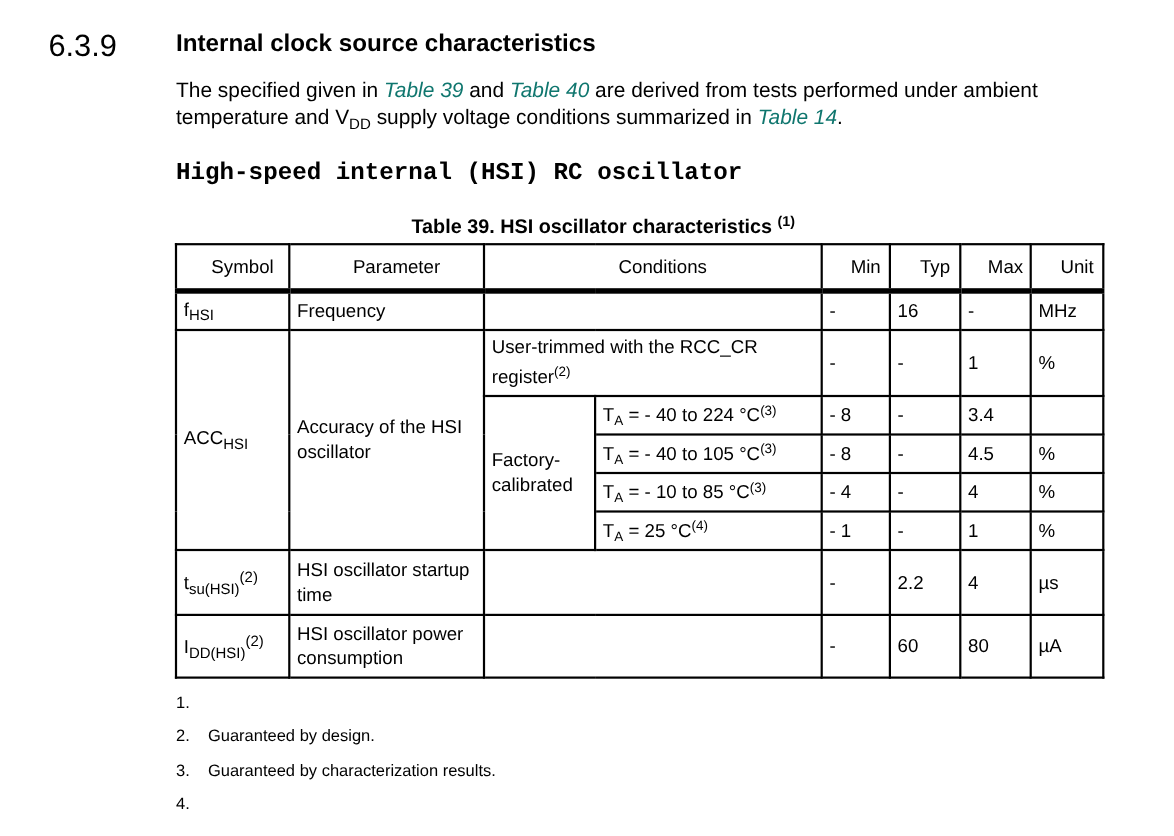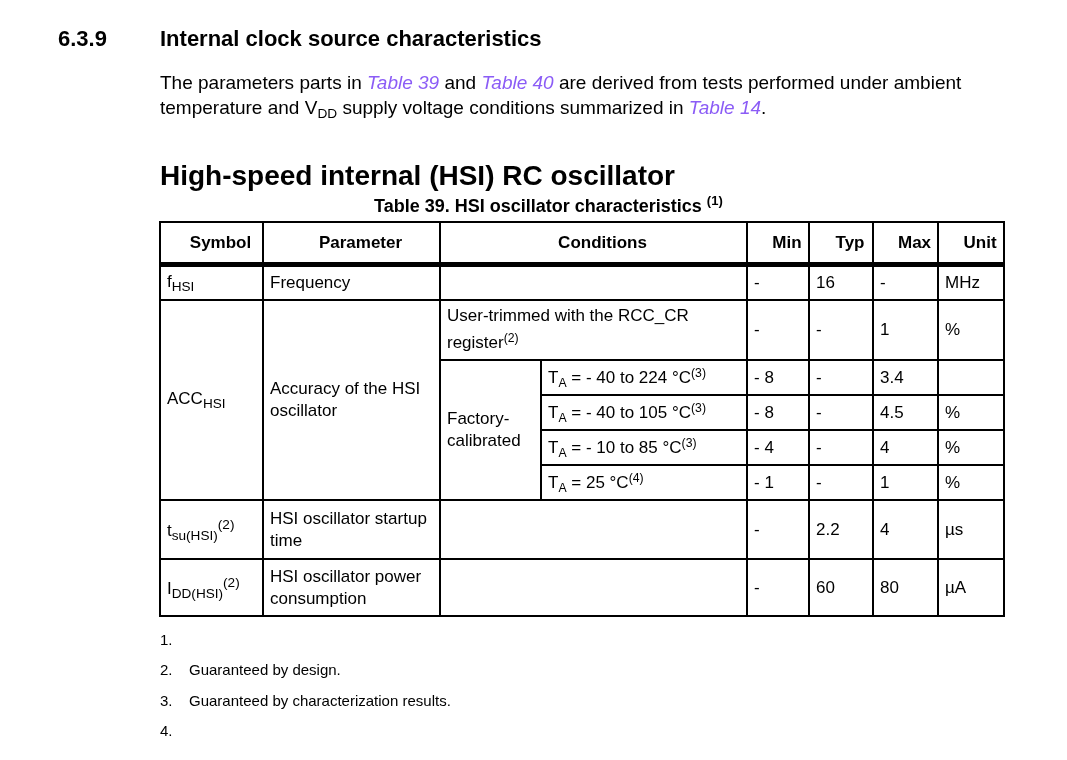--- a/index.html
+++ b/index.html
@@ -1,39 +1,39 @@
 <!DOCTYPE html>
 <html><head>
 <meta charset="utf-8">
 <style>
   html, body { margin: 0; padding: 0; background: #ffffff; }
   body {
     width: 1067px; height: 760px; position: relative; overflow: hidden;
     font-family: "Liberation Sans", sans-serif; color: #000;
   }
   .abs { position: absolute; }
-  .sec-num { left: 58px; top: 26px; font-size: 22px; font-weight: bold; }
+  .sec-num { left: 44px; top: 26px; font-size: 28px; font-weight: normal; }
   .sec-title { left: 160px; top: 26px; font-size: 22px; font-weight: bold; }
   .intro { left: 160px; top: 70px; width: 860px; font-size: 19px; line-height: 25px; }
-  .link { color: #8b5cf6; font-style: italic; }
+  .link { color: #0f766e; font-style: italic; }
   .sub { font-size: 0.72em; vertical-align: -0.3em; }
   .sup { font-size: 0.72em; vertical-align: 0.5em; }
-  .subhead { left: 160px; top: 160px; font-size: 28px; font-weight: bold; }
+  .subhead { left: 160px; top: 145px; font-size: 22px; font-weight: bold; font-family: Liberation Mono, monospace; }
   .caption { left: 374px; top: 193px; font-size: 18px; font-weight: bold; text-align: right; }
   .caption .sup { font-size: 13px; vertical-align: 7px; }
 
   table.hsi {
     position: absolute; left: 159px; top: 221px;
     border-collapse: collapse; font-size: 17px;
     table-layout: fixed;
   }
   table.hsi td, table.hsi th {
     border: 2px solid #000; padding: 0 6px; vertical-align: middle;
   }
-  table.hsi th { font-weight: bold; height: 39px; text-align: center; padding-left: 24px; }
+  table.hsi th { font-weight: normal; height: 39px; text-align: center; padding-left: 24px; }
   table.hsi tr.head th { border-bottom: 5px solid #000; }
   .c { }
   .l { text-align: left; }
   .r-f td { height: 32px; }
   .r-ut td { height: 58px; }
   .r-t td { height: 33px; }
   .r-su td { height: 57px; }
   .r-dd td { height: 55px; }
   .ptext { line-height: 22px; }
   .sym .sub { font-size: 0.8em; }
@@ -43,21 +43,21 @@
   .note { display: flex; height: 30.5px; align-items: center; }
   .note .n { width: 29px; }
 </style>
 </head>
 <body>
 
 <div class="abs sec-num">6.3.9</div>
 <div class="abs sec-title">Internal clock source characteristics</div>
 
 <div class="abs intro">
-  <span>The parameters parts in </span><span class="link">Table 39</span><span> and </span><span class="link">Table 40</span><span> are derived from tests performed under ambient temperature and V</span><span class="sub">DD</span><span> supply voltage conditions summarized in </span><span class="link">Table 14</span><span>.</span>
+  <span>The specified given in </span><span class="link">Table 39</span><span> and </span><span class="link">Table 40</span><span> are derived from tests performed under ambient temperature and V</span><span class="sub">DD</span><span> supply voltage conditions summarized in </span><span class="link">Table 14</span><span>.</span>
 </div>
 
 <div class="abs subhead">High-speed internal (HSI) RC oscillator</div>
 
 <div class="abs caption">
   <span>Table 39. HSI oscillator characteristics</span>
   <span class="sup">(1)</span>
 </div>
 
 <table class="hsi">

